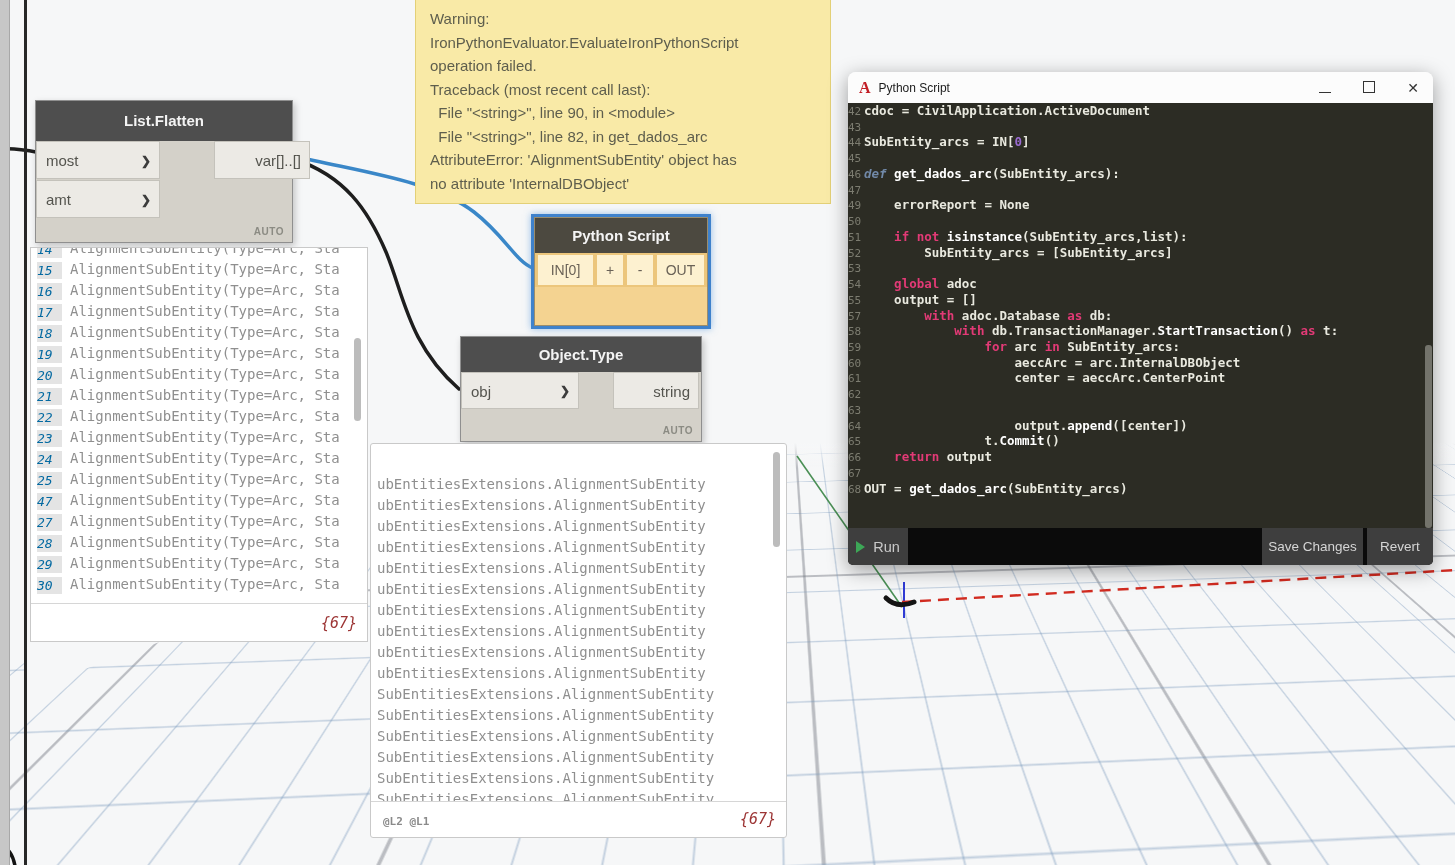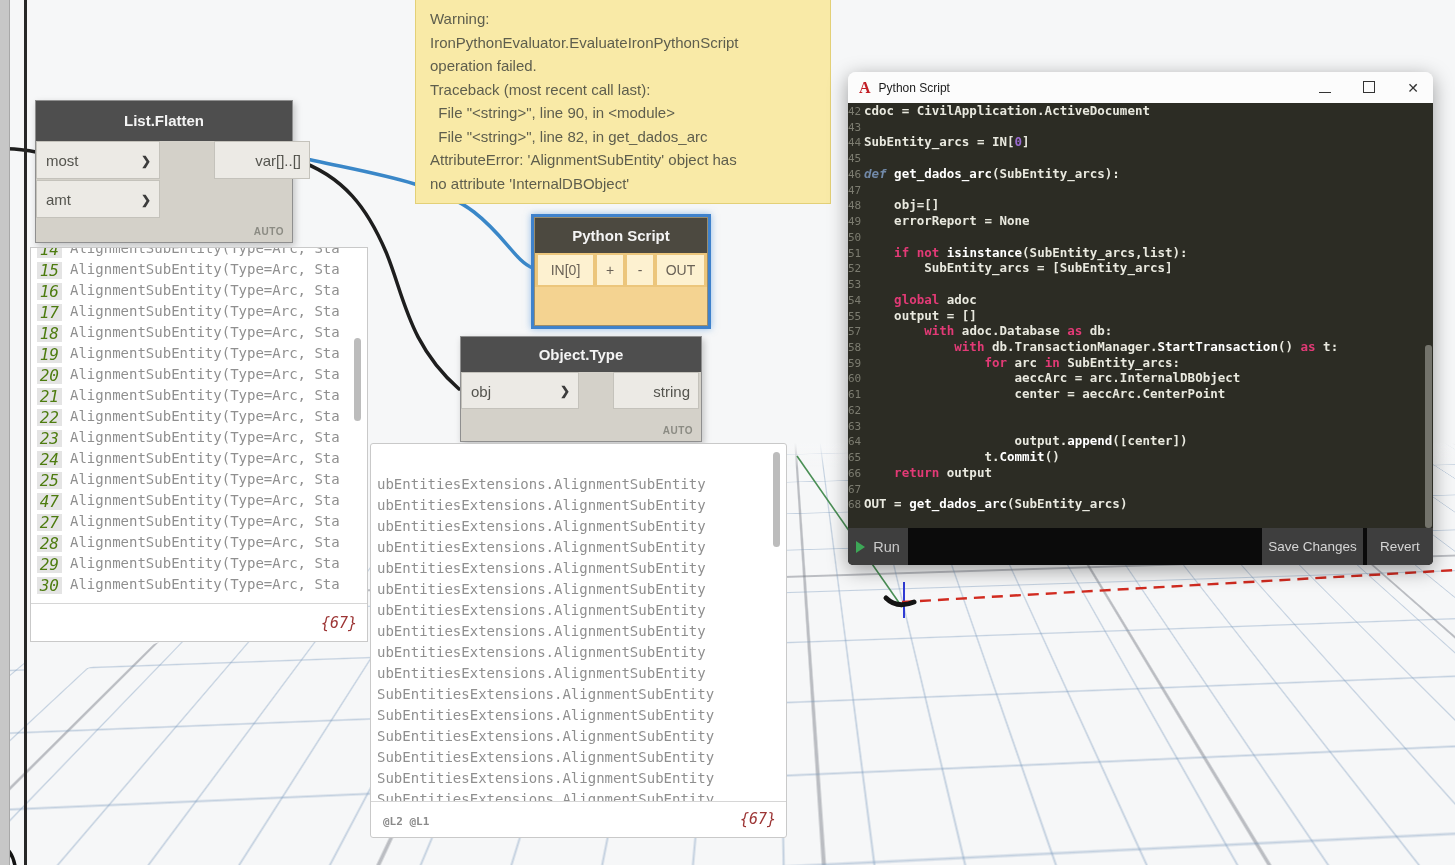--- a/index.html
+++ b/index.html
@@ -44,22 +44,22 @@
   .py-node{width:172px;height:107px;position:relative;background:#f4d391;border:1px solid #9a8d6d;box-sizing:content-box;}
   .py-node .node-header{height:35px;line-height:35px;background:#4c4940;}
   .py-ports{position:absolute;left:0;top:35px;width:100%;height:34px;background:#ecc67c;}
   .py-port{position:absolute;top:2px;height:30px;line-height:30px;background:#fdf1d0;
     font-size:14px;color:#6a6257;text-align:center;}
   
   .preview{position:absolute;background:#ffffff;border:1px solid #c9c9c9;z-index:2;
     font-family:"DejaVu Sans Mono",monospace;}
   .rows{position:absolute;left:0;width:100%;overflow:hidden;}
   .prow{height:21px;line-height:21px;white-space:nowrap;font-size:14px;color:#8f8f8f;}
-  .prow .num{display:inline-block;width:22px;background:#e4e4e4;color:#4d7c0f;
-    font-style:italic;text-align:right;font-size:16px;height:17px;line-height:17px;
+  .prow .num{display:inline-block;width:22px;background:#e4e4e4;color:#0369a1;
+    font-style:italic;font-size:13px;height:17px;line-height:17px;
     padding-right:3px;margin:0 8px 0 6px;vertical-align:middle;}
   .pfooter{position:absolute;left:0;bottom:0;width:100%;border-top:1px solid #d6d6d6;
     box-sizing:border-box;}
   .count-badge{position:absolute;right:10px;bottom:9px;color:#9c3434;font-style:italic;
     font-size:15px;}
   .levels{position:absolute;left:12px;bottom:9px;color:#8a8a8a;font-weight:bold;font-size:11px;}
   .scroll-thumb{position:absolute;width:7px;background:#bcbcbc;border-radius:4px;}
   
   .warning-tooltip{position:absolute;left:415px;top:-2px;width:416px;min-height:206px;
     box-sizing:border-box;background:#f9eaa7;border:1px solid #e3d077;z-index:3;
@@ -239,21 +239,20 @@
       </span>
     </div>
     <div class="editor" id="editor-lines">
       <div class="ed-scroll"></div>
     <div class="code-line"><span class="gutter">42</span><span class="code"><span>cdoc = CivilApplication.ActiveDocument</span></span></div>
         <div class="code-line"><span class="gutter">43</span><span class="code"></span></div>
         <div class="code-line"><span class="gutter">44</span><span class="code"><span>SubEntity_arcs = IN[</span><span class="tok-num">0</span><span>]</span></span></div>
         <div class="code-line"><span class="gutter">45</span><span class="code"></span></div>
         <div class="code-line"><span class="gutter">46</span><span class="code"><span class="tok-def">def</span><span> </span><span class="tok-b">get_dados_arc</span><span>(SubEntity_arcs):</span></span></div>
         <div class="code-line"><span class="gutter">47</span><span class="code"></span></div>
-        <div class="code-line"><span class="gutter">48</span><span class="code"><span>    obj=[]</span></span></div>
         <div class="code-line"><span class="gutter">49</span><span class="code"><span>    errorReport = None</span></span></div>
         <div class="code-line"><span class="gutter">50</span><span class="code"></span></div>
         <div class="code-line"><span class="gutter">51</span><span class="code"><span>    </span><span class="tok-kw">if</span><span> </span><span class="tok-kw">not</span><span> </span><span class="tok-b">isinstance</span><span>(SubEntity_arcs,list):</span></span></div>
         <div class="code-line"><span class="gutter">52</span><span class="code"><span>        SubEntity_arcs = [SubEntity_arcs]</span></span></div>
         <div class="code-line"><span class="gutter">53</span><span class="code"></span></div>
         <div class="code-line"><span class="gutter">54</span><span class="code"><span>    </span><span class="tok-kw">global</span><span> adoc</span></span></div>
         <div class="code-line"><span class="gutter">55</span><span class="code"><span>    output = []</span></span></div>
         <div class="code-line"><span class="gutter">57</span><span class="code"><span>        </span><span class="tok-kw">with</span><span> adoc.Database </span><span class="tok-kw">as</span><span> db:</span></span></div>
         <div class="code-line"><span class="gutter">58</span><span class="code"><span>            </span><span class="tok-kw">with</span><span> db.TransactionManager.</span><span class="tok-b">StartTransaction</span><span>() </span><span class="tok-kw">as</span><span> t:</span></span></div>
         <div class="code-line"><span class="gutter">59</span><span class="code"><span>                </span><span class="tok-kw">for</span><span> arc </span><span class="tok-kw">in</span><span> SubEntity_arcs:</span></span></div>

